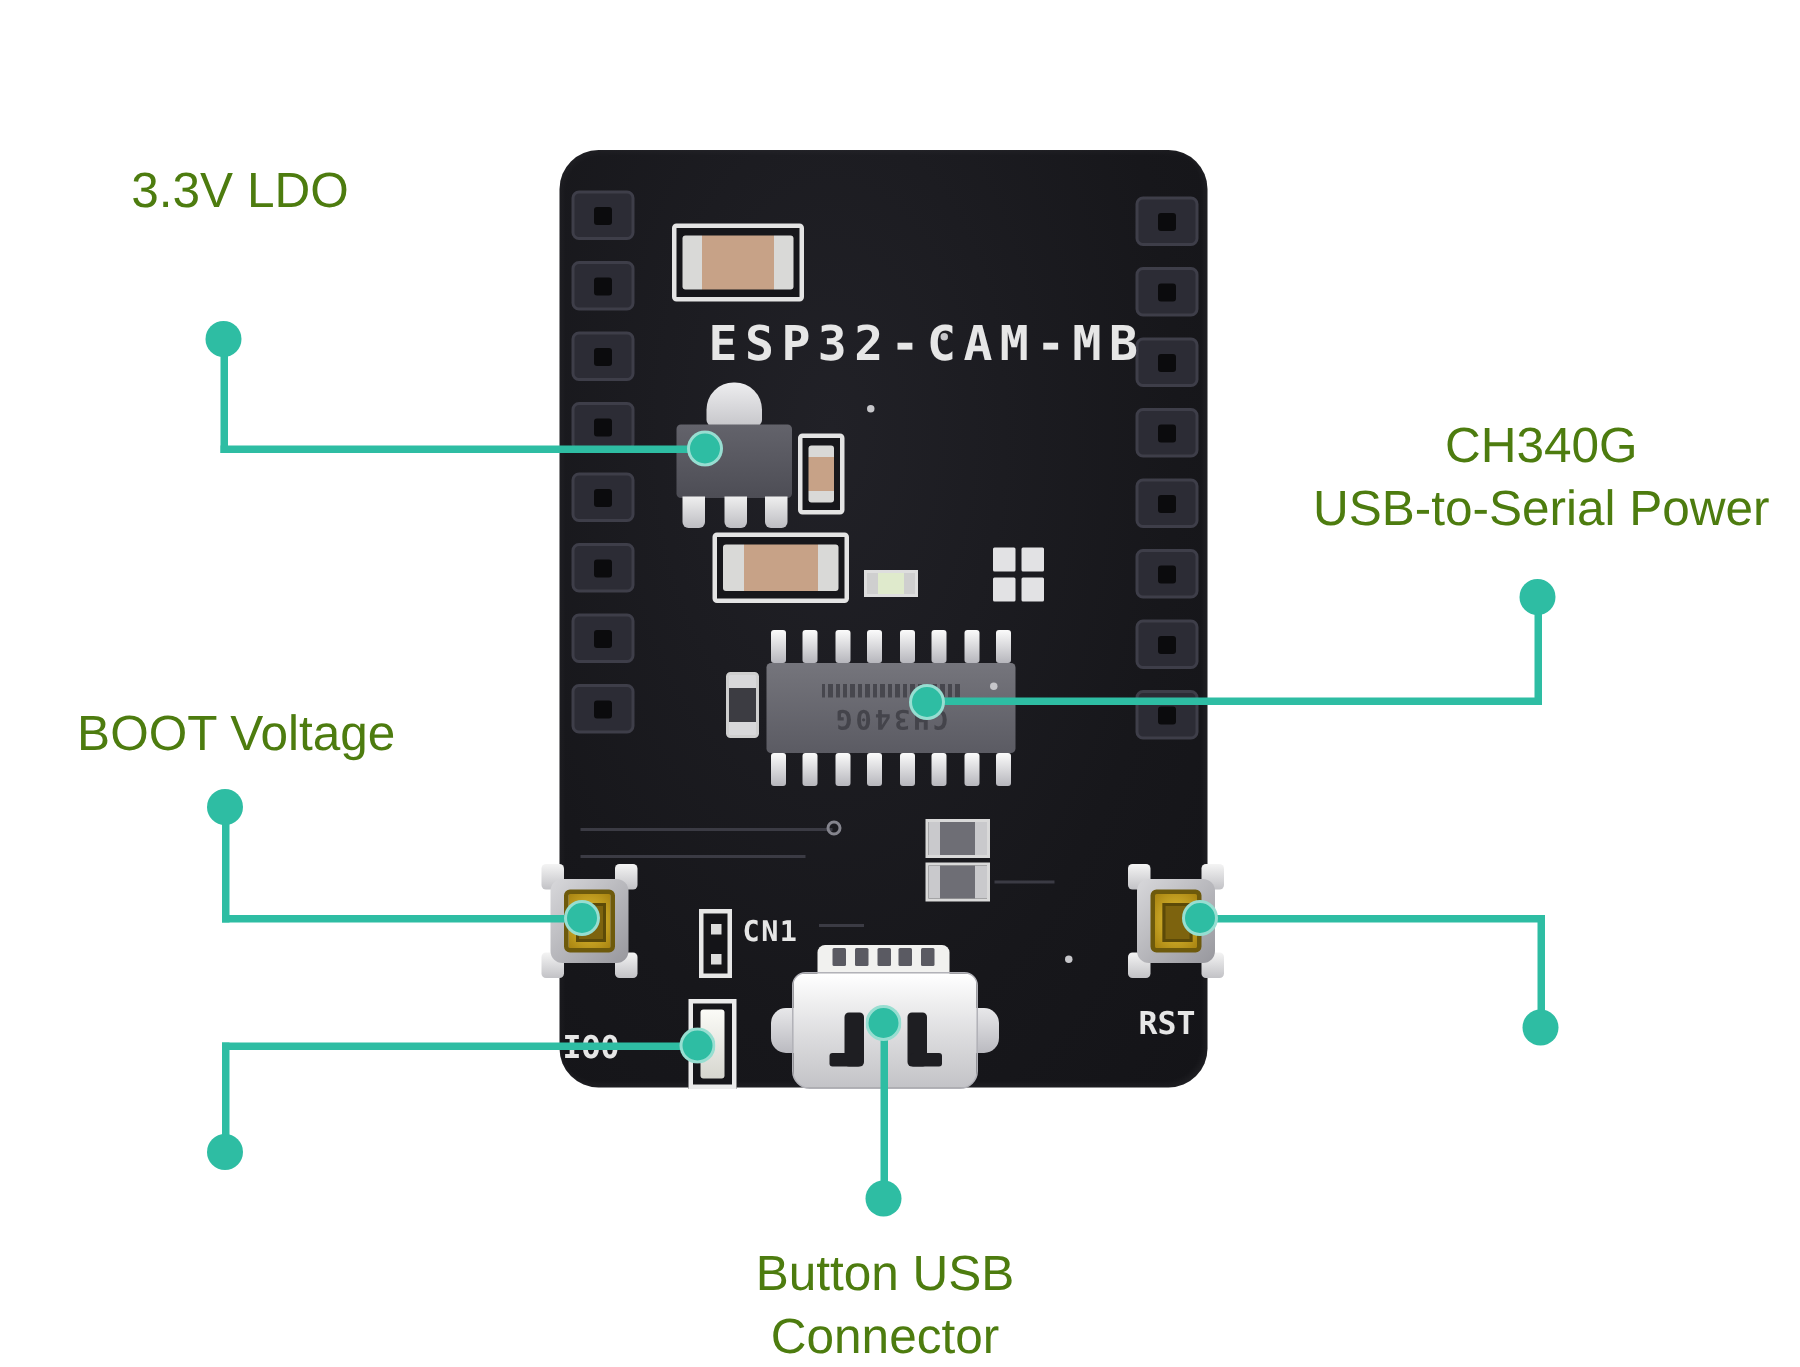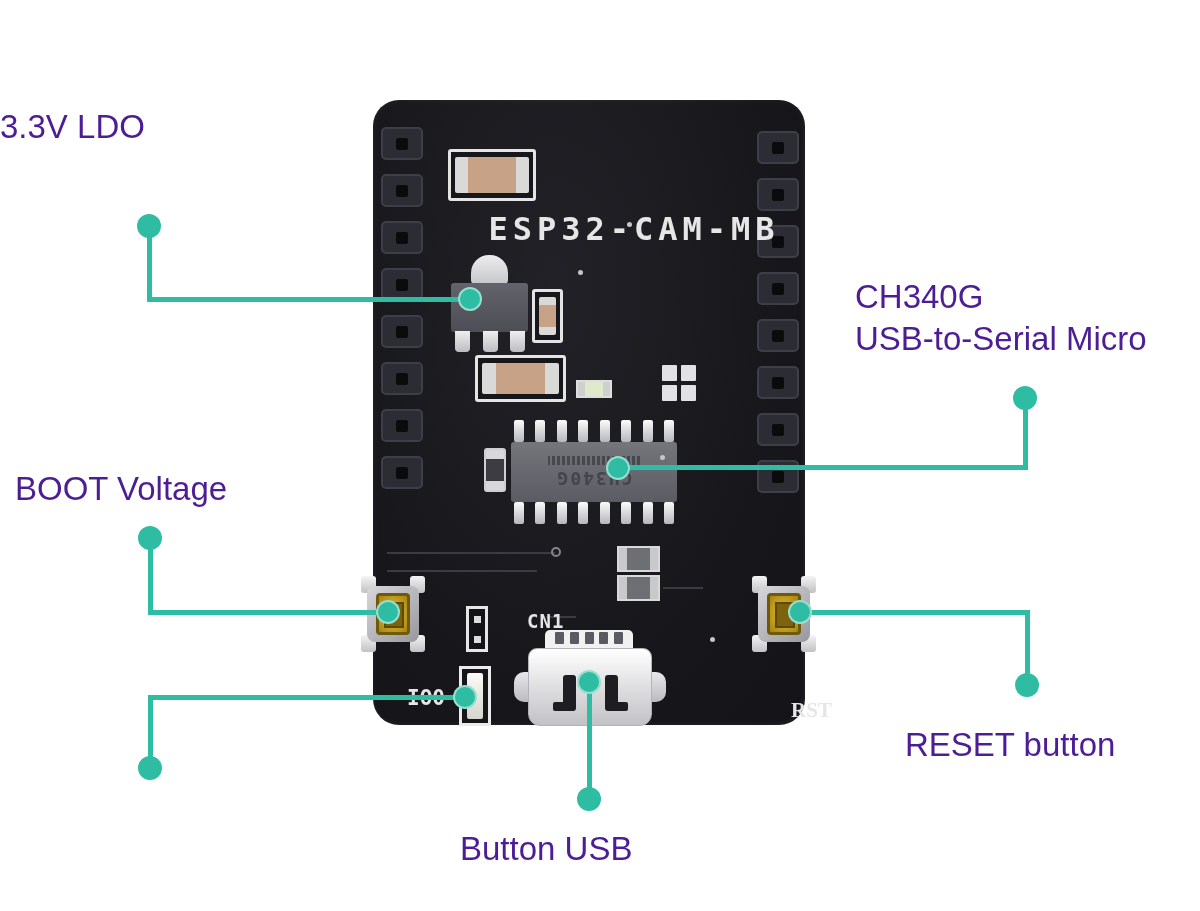--- a/index.html
+++ b/index.html
@@ -20,26 +20,26 @@
   .hdr-col { position:absolute; display:flex; flex-direction:column; gap:14px; }
   .hdr-left  { left:8px;  top:27px; }
   .hdr-right { left:384px; top:31px; }
   .socket { width:42px; height:33px; background:#2c2c35; border:2px solid #3e3e49;
             border-radius:5px; position:relative; }
   .socket::after { content:""; position:absolute; left:50%; top:50%;
             transform:translate(-50%,-50%); width:12px; height:12px;
             background:#0b0b0d; border-radius:2px; }
 
   .silk { position:absolute; font-family:"DejaVu Sans Mono", monospace;
-          font-weight:bold; color:#e6e6e6;padding-left:32px; }
+          font-weight:bold; color:#e6e6e6; }
   .silk-title { left:0; top:110px; width:100%; text-align:center;
                 font-size:32px; letter-spacing:5px; text-indent:58px; }
   .silk-cn1 { left:122px; top:510px; font-size:19px; letter-spacing:1px; }
   .silk-io0 { left:2px;  top:586px; font-size:21px; }
-  .silk-rst { left:386px; top:598px; font-size:21px;font-family:Liberation Serif, serif; }
+  .silk-rst { left:386px; top:570px; font-size:21px; }
 
   .res { position:absolute; border:3px solid #e4e4e4; border-radius:3px; background:#17171b; }
   .res-body { position:absolute; inset:5px 4px;
               background:linear-gradient(90deg,#d9d9d7 0 18%, #c7a287 18% 82%, #d9d9d7 82%);
               border-radius:2px; }
   .res-top   { left:75px;  top:49px;  width:88px; height:52px; }
   .res-lower { left:102px; top:255px; width:91px; height:47px; }
   .cap-v { left:159px; top:189px; width:31px; height:54px; }
   .cap-v .res-body { background:linear-gradient(180deg,#d9d9d7 0 20%, #c7a287 20% 80%, #d9d9d7 80%); }
 
@@ -130,22 +130,22 @@
           border-radius:50%; }
   .dotv { position:absolute; width:5px; height:5px; background:#c6c6ca; border-radius:50%; }
 
   
   .lv, .lh { position:absolute; background:#2ebda3; z-index:5; }
   .lv { width:5px; } .lh { height:5px; }
   .cdot { position:absolute; width:24px; height:24px; border-radius:50%;
           background:#2ebda3; z-index:6; }
   .cdot.ring { border:2px solid rgba(255,255,255,0.5); }
 
-  .callout { position:absolute; color:#4c1d95; font-size:33px; line-height:42px;
-             text-align:left; z-index:4; }
+  .callout { position:absolute; color:#4d7c0f; font-size:33px; line-height:42px;
+             text-align:center; z-index:4; }
 </style>
 </head>
 <body>
 
 <div class="page">
 
 
   <div class="board">
 
     <div class="hdr-col hdr-left">
@@ -312,29 +312,27 @@
   <div class="lv" style="left:1025px; top:610px; height:77px;"></div>
   <div class="cdot ring" style="left:788px; top:600px;"></div>
   <div class="cdot" style="left:1015px; top:673px;"></div>
 
   <div class="callout" style="left:0; top:106px; width:320px;">
     <div>3.3V LDO</div>
   </div>
 
   <div class="callout" style="left:855px; top:276px; width:345px;">
     <div>CH340G</div>
-    <div>USB-to-Serial Micro</div>
+    <div>USB-to-Serial Power</div>
   </div>
 
   <div class="callout" style="left:15px; top:468px; width:285px;">
     <div>BOOT Voltage</div>
   </div>
 
 
   <div class="callout" style="left:460px; top:828px; width:260px;">
     <div>Button USB</div>
-  </div>
-
-  <div class="callout" style="left:905px; top:724px; width:260px;">
-    <div>RESET button</div>
-  </div>
+    <div>Connector</div>
+  </div>
+
 
 </div>
 
 </body></html>

